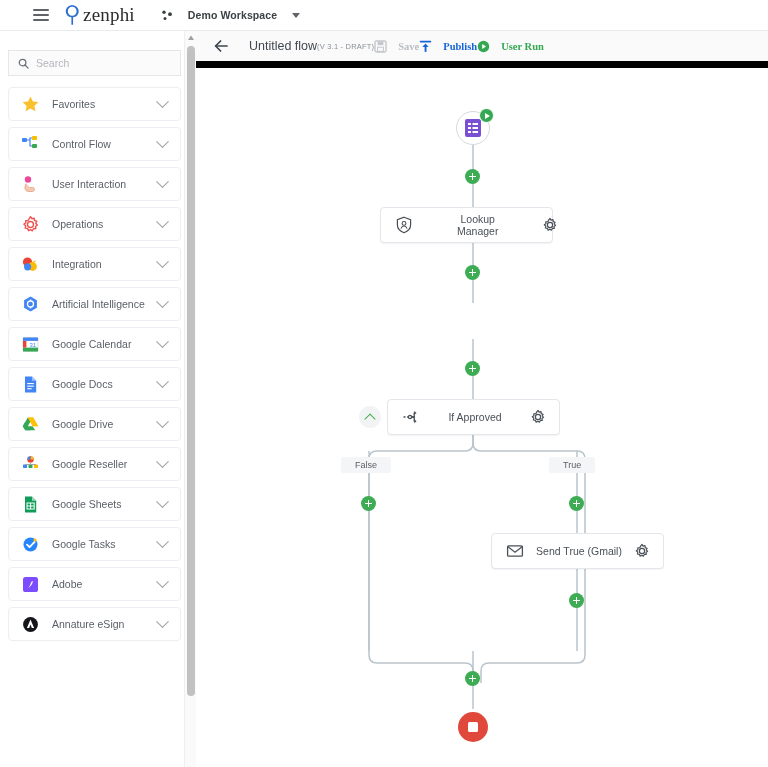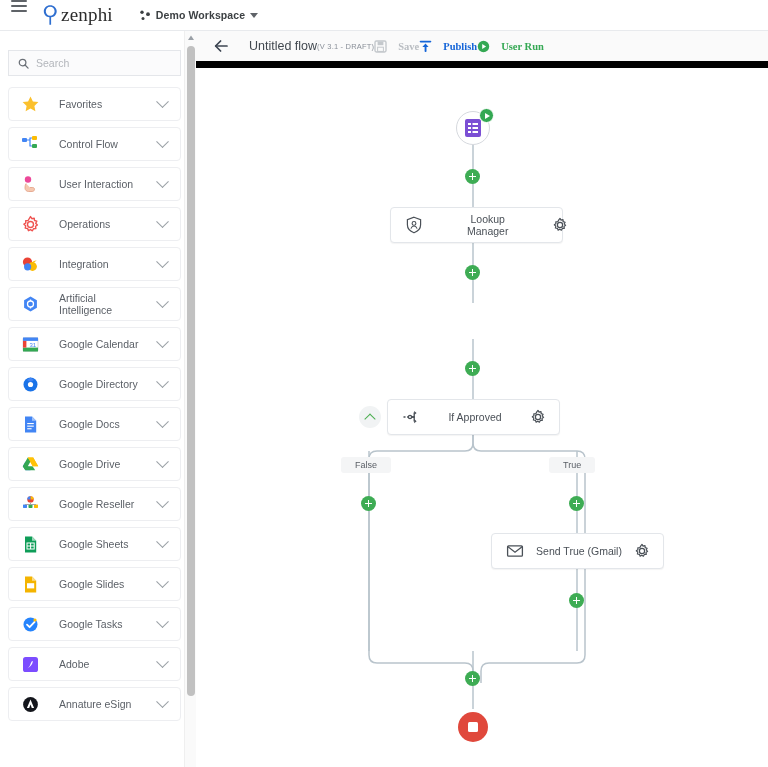--- a/index.html
+++ b/index.html
@@ -8,36 +8,36 @@
     font-family: "Liberation Sans", sans-serif;
     background: #ffffff;
     overflow: hidden;
   }
   #app { position: relative; width: 768px; height: 767px; }
 
   
   .topbar {
     position: absolute; left: 0; top: 0; width: 768px; height: 31px;
     background: #ffffff; border-bottom: 1px solid #e8eaed;
-    display: flex; 
+    display: flex; align-items: center; padding-left: 22px;
   }
   .hamburger {
     width: 16px; height: 12px; margin-left: 11px; margin-right: 13px;
     display: flex; flex-direction: column; justify-content: space-between;
     cursor: pointer;
   }
   .hamburger i { display: block; height: 1.6px; background: #5f6368; border-radius: 1px; }
   .brand { display: flex; align-items: center; cursor: pointer; }
   .brand-mark { width: 20px; height: 22px; display:block; }
   .brand-text {
     font-family: "Liberation Serif", serif;
     font-size: 19px; color: #2c2c2c; letter-spacing: .2px; margin-left: 1px;
   }
   .workspace {
-    display: flex; align-items: center; gap: 4px;
+    display: flex; align-items: center; gap: 14px;
     margin-left: 26px; cursor: pointer;
   }
   .ws-dots { width: 13px; height: 13px; display: block; }
   .ws-label { font-size: 10.5px; color: #3c4043; font-weight: 600; letter-spacing: .1px; }
   .caret-down {
     width: 0; height: 0; border-left: 4px solid transparent;
     border-right: 4px solid transparent; border-top: 5px solid #5f6368;
     margin-left: 1px;
   }
 
@@ -51,21 +51,21 @@
     border: 1px solid #e4e6ea; border-radius: 0; background: #fbfbfc;
     display: flex; align-items: center; padding: 0 9px; cursor: text;
   }
   .search-ico { width: 11px; height: 11px; margin-right: 7px; flex: none; }
   .search-ph { font-size: 10.5px; color: #b3b6bb; }
 
   .cat-list { position: absolute; left: 8px; top: 56px; width: 173px; }
   .cat {
     width: 173px; height: 34px; margin-bottom: 6px;
     border: 1px solid #edeef1; border-radius: 4px; background: #fff;
-    display: flex; align-items: center; cursor: pointer; gap: 7px;
+    display: flex; align-items: center; cursor: pointer;
   }
   .cat-ico { width: 19px; height: 19px; margin-left: 12px; flex: none;
              display: flex; align-items: center; justify-content: center; }
   .cat-ico svg { display: block; }
   .cat-label { font-size: 10.5px; color: #5a5f66; margin-left: 12px; flex: 1; }
   .chev {
     width: 9px; height: 9px; margin-right: 13px; flex: none;
     border-right: 1.4px solid #9aa0a6; border-bottom: 1.4px solid #9aa0a6;
     transform: rotate(45deg) translate(-2px,-2px);
   }
@@ -277,31 +277,20 @@
               <rect x="2" y="5.9" width="3.4" height="6.7" fill="#ea4335"></rect>
               <text x="8.5" y="11.6" font-size="6" fill="#4285f4" font-family="sans-serif">31</text>
             </svg>
           </span>
           <span class="cat-label">Google Calendar</span>
           <span class="chev"></span>
         </div>
         <div class="cat">
           <span class="cat-ico">
             <svg width="19" height="19" viewBox="0 0 19 19">
-              <circle cx="9.5" cy="9.5" r="7" fill="#1a73e8"></circle>
-              <circle cx="9.5" cy="9.5" r="2.6" fill="#fff"></circle>
-              <path d="M9.5 2.5 L13 5 L9.5 7 L6 5z" fill="#4285f4"></path>
-            </svg>
-          </span>
-          <span class="cat-label">Google Directory</span>
-          <span class="chev"></span>
-        </div>
-        <div class="cat">
-          <span class="cat-ico">
-            <svg width="19" height="19" viewBox="0 0 19 19">
               <path d="M4 1.5h7l4.2 4.2v11.8H4z" fill="#4285f4"></path>
               <path d="M11 1.5l4.2 4.2H11z" fill="#a1c2fa"></path>
               <rect x="6.2" y="8" width="6.6" height="1.1" fill="#fff"></rect>
               <rect x="6.2" y="10.6" width="6.6" height="1.1" fill="#fff"></rect>
               <rect x="6.2" y="13.2" width="4.4" height="1.1" fill="#fff"></rect>
             </svg>
           </span>
           <span class="cat-label">Google Docs</span>
           <span class="chev"></span>
         </div>
@@ -337,31 +326,20 @@
           <span class="cat-ico">
             <svg width="19" height="19" viewBox="0 0 19 19">
               <path d="M4 1.5h7l4.2 4.2v11.8H4z" fill="#0f9d58"></path>
               <path d="M11 1.5l4.2 4.2H11z" fill="#a0d8bb"></path>
               <rect x="6" y="8" width="7.2" height="6" fill="none" stroke="#fff" stroke-width="1"></rect>
               <line x1="9.6" y1="8" x2="9.6" y2="14" stroke="#fff" stroke-width="1"></line>
               <line x1="6" y1="11" x2="13.2" y2="11" stroke="#fff" stroke-width="1"></line>
             </svg>
           </span>
           <span class="cat-label">Google Sheets</span>
-          <span class="chev"></span>
-        </div>
-        <div class="cat">
-          <span class="cat-ico">
-            <svg width="19" height="19" viewBox="0 0 19 19">
-              <path d="M4 1.5h7l4.2 4.2v11.8H4z" fill="#f4b400"></path>
-              <path d="M11 1.5l4.2 4.2H11z" fill="#fadc8e"></path>
-              <rect x="6" y="8.2" width="7.2" height="5.2" fill="#fff"></rect>
-            </svg>
-          </span>
-          <span class="cat-label">Google Slides</span>
           <span class="chev"></span>
         </div>
         <div class="cat">
           <span class="cat-ico">
             <svg width="19" height="19" viewBox="0 0 19 19">
               <circle cx="9.5" cy="9.5" r="7" fill="#2684fc"></circle>
               <path d="M6 9.6l2.6 2.6 5-5.4" fill="none" stroke="#fff" stroke-width="1.8" stroke-linecap="round" stroke-linejoin="round"></path>
               <circle cx="14" cy="5" r="1.6" fill="#fbbc05"></circle>
             </svg>
           </span>
@@ -464,21 +442,21 @@
     </div>
 
     <div class="plus" style="left:269px; top:101px;"></div>
     <div class="plus" style="left:269px; top:197px;"></div>
     <div class="plus" style="left:269px; top:293px;"></div>
     <div class="plus" style="left:165px; top:428px;"></div>
     <div class="plus" style="left:373px; top:428px;"></div>
     <div class="plus" style="left:373px; top:525px;"></div>
     <div class="plus" style="left:269px; top:603px;"></div>
 
-    <div class="node" style="left:194px; top:139px; width:173px;gap:40px;">
+    <div class="node" style="left:184px; top:139px; width:173px;gap:40px;">
       <svg class="node-ico" viewBox="0 0 18 18">
         <path d="M9 1.2 L15.6 3.6 v5.2 c0 4-2.8 6.6-6.6 8-3.8-1.4-6.6-4-6.6-8V3.6z" fill="none" stroke="#4a5057" stroke-width="1.2"></path>
         <circle cx="9" cy="7.4" r="1.9" fill="none" stroke="#4a5057" stroke-width="1.1"></circle>
         <path d="M5.9 12.6c.7-1.8 2-2.6 3.1-2.6s2.4.8 3.1 2.6" fill="none" stroke="#4a5057" stroke-width="1.1"></path>
       </svg>
       <span class="node-label">Lookup Manager</span>
       <svg class="node-gear" viewBox="0 0 16 16">
         <circle cx="8" cy="8" r="2.6" fill="none" stroke="#4a5057" stroke-width="1.2"></circle>
         <path d="M8 1.4 L9.1 3.1 L11 2.6 L11.2 4.6 L13.1 5.2 L12.2 6.9 L13.6 8.3 L12 9.4 L12.3 11.3 L10.3 11.4 L9.4 13.2 L7.8 12.2 L6.1 13.1 L5.4 11.3 L3.4 11 L3.8 9.1 L2.3 7.8 L3.9 6.8 L3.8 4.8 L5.8 4.7 L6.8 2.9 Z" fill="none" stroke="#4a5057" stroke-width="1.2" stroke-linejoin="round"></path>
       </svg>

